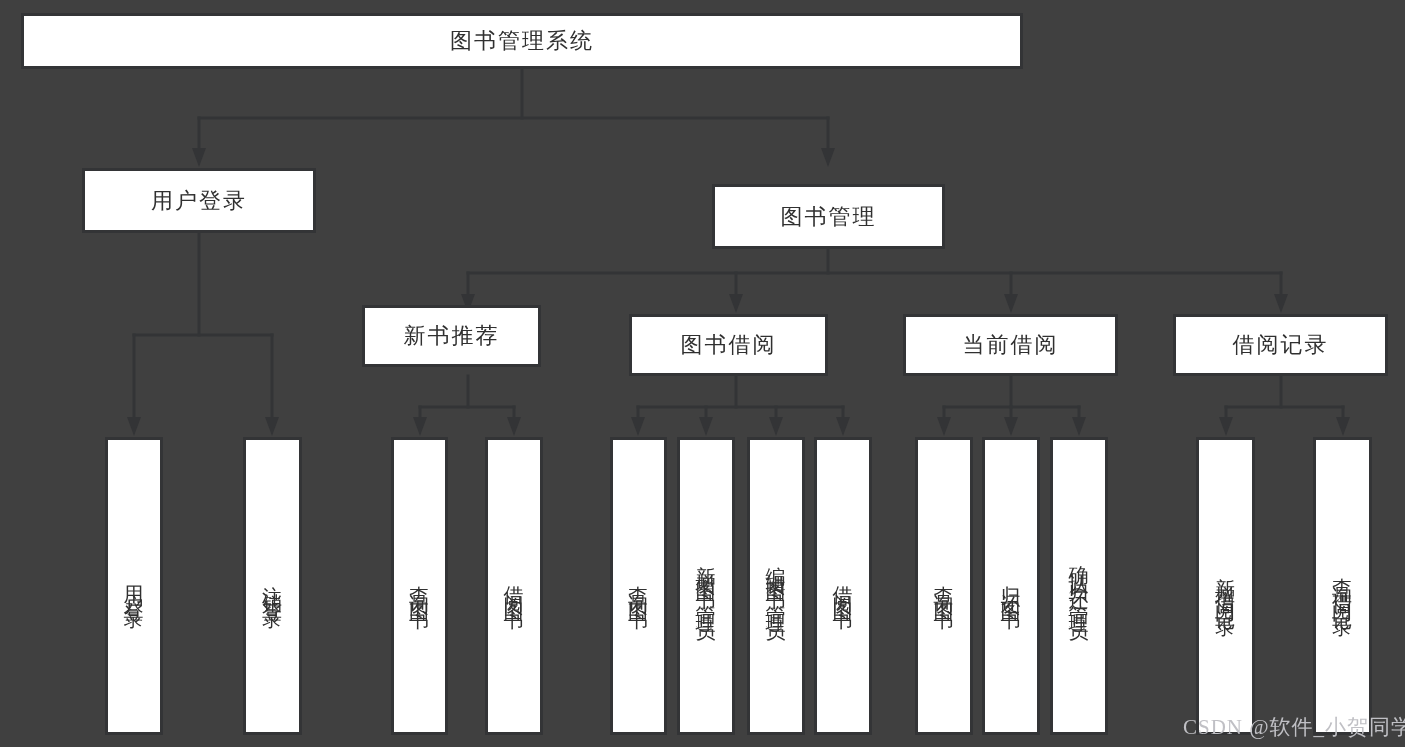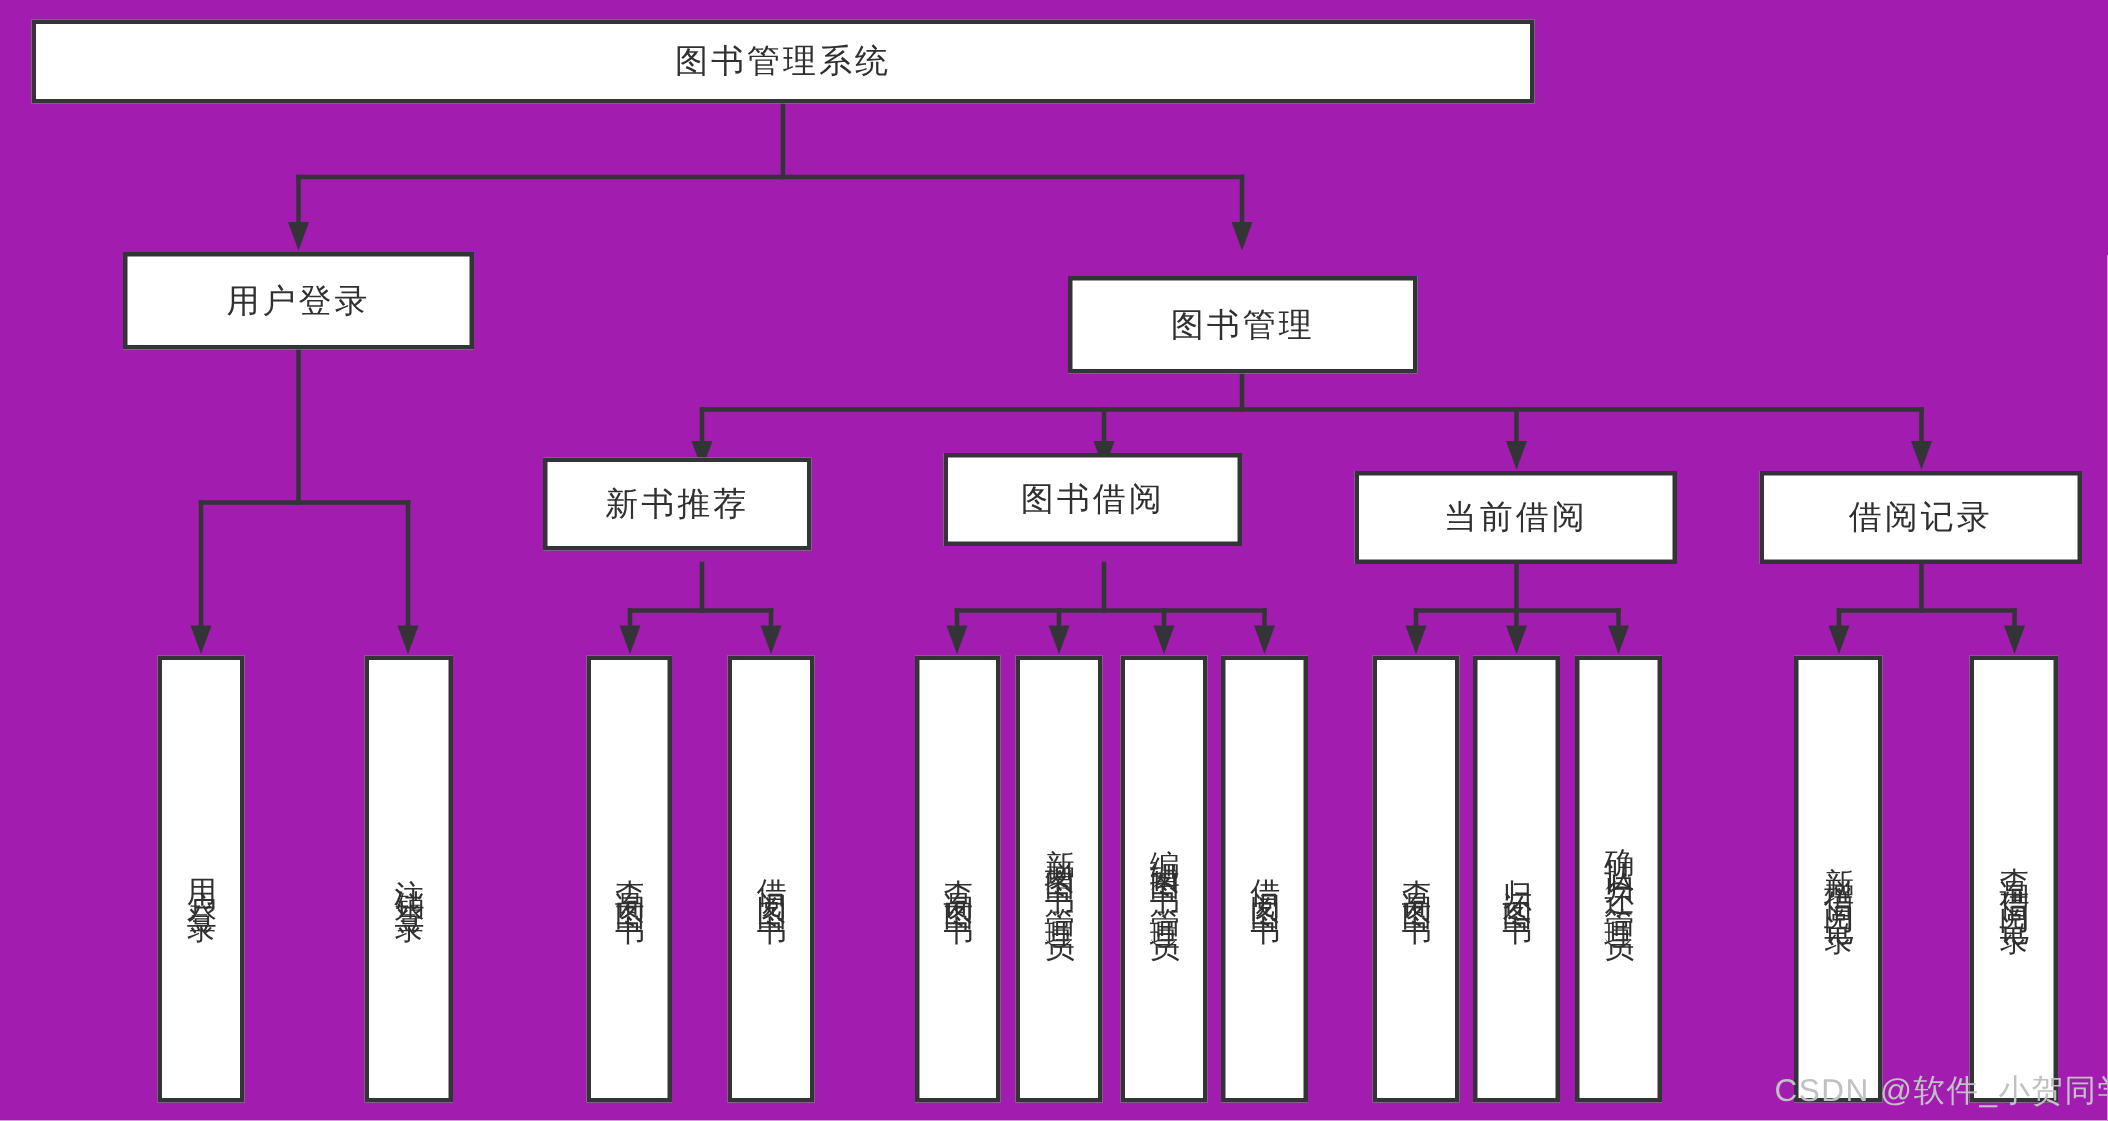--- a/index.html
+++ b/index.html
@@ -5,22 +5,23 @@
   html, body {
     margin: 0;
     padding: 0;
     background: #ffffff;
     font-family: "Liberation Sans", "DejaVu Sans", sans-serif;
   }
   .canvas {
     position: relative;
     width: 1405px;
     height: 747px;
-    background: #a21caf;
+    background: #404040;
     overflow: hidden;
+    font-family: Liberation Serif, serif;
   }
   #wires {
     position: absolute;
     left: 0;
     top: 0;
     width: 1405px;
     height: 747px;
     pointer-events: none;
   }
   .box {
@@ -116,21 +117,21 @@
       <line x1="1343" y1="407" x2="1343" y2="423" stroke="#333436" stroke-width="3" stroke-linecap="square"></line>
       <polygon points="1336,417 1350,417 1343,436" fill="#333436"></polygon>
     </svg>
 
   <div class="box h" style="left: 21px; top: 13px; width: 1002px; height: 56px;">图书管理系统</div>
 
   <div class="box h" style="left: 82px; top: 168px; width: 234px; height: 65px;">用户登录</div>
   <div class="box h" style="left: 712px; top: 168px; width: 233px; height: 65px; margin-top: 16px;">图书管理</div>
 
   <div class="box h" style="left: 362px; top: 305px; width: 179px; height: 62px;">新书推荐</div>
-  <div class="box h" style="left: 629px; top: 302px; width: 199px; height: 62px;">图书借阅</div>
+  <div class="box h" style="left: 629px; top: 314px; width: 199px; height: 62px;">图书借阅</div>
   <div class="box h" style="left: 903px; top: 314px; width: 215px; height: 62px;">当前借阅</div>
   <div class="box h" style="left: 1173px; top: 314px; width: 215px; height: 62px;">借阅记录</div>
 
   <div class="box v" style="left: 105px; top: 437px; width: 58px; height: 298px;">用户登录</div>
   <div class="box v" style="left: 243px; top: 437px; width: 59px; height: 298px;">注销登录</div>
   <div class="box v" style="left: 391px; top: 437px; width: 57px; height: 298px;">查询图书</div>
   <div class="box v" style="left: 485px; top: 437px; width: 58px; height: 298px;">借阅图书</div>
   <div class="box v" style="left: 610px; top: 437px; width: 57px; height: 298px;">查询图书</div>
   <div class="box v" style="left: 677px; top: 437px; width: 58px; height: 298px;">新增图书（管理员）</div>
   <div class="box v" style="left: 747px; top: 437px; width: 58px; height: 298px;">编辑图书（管理员）</div>

